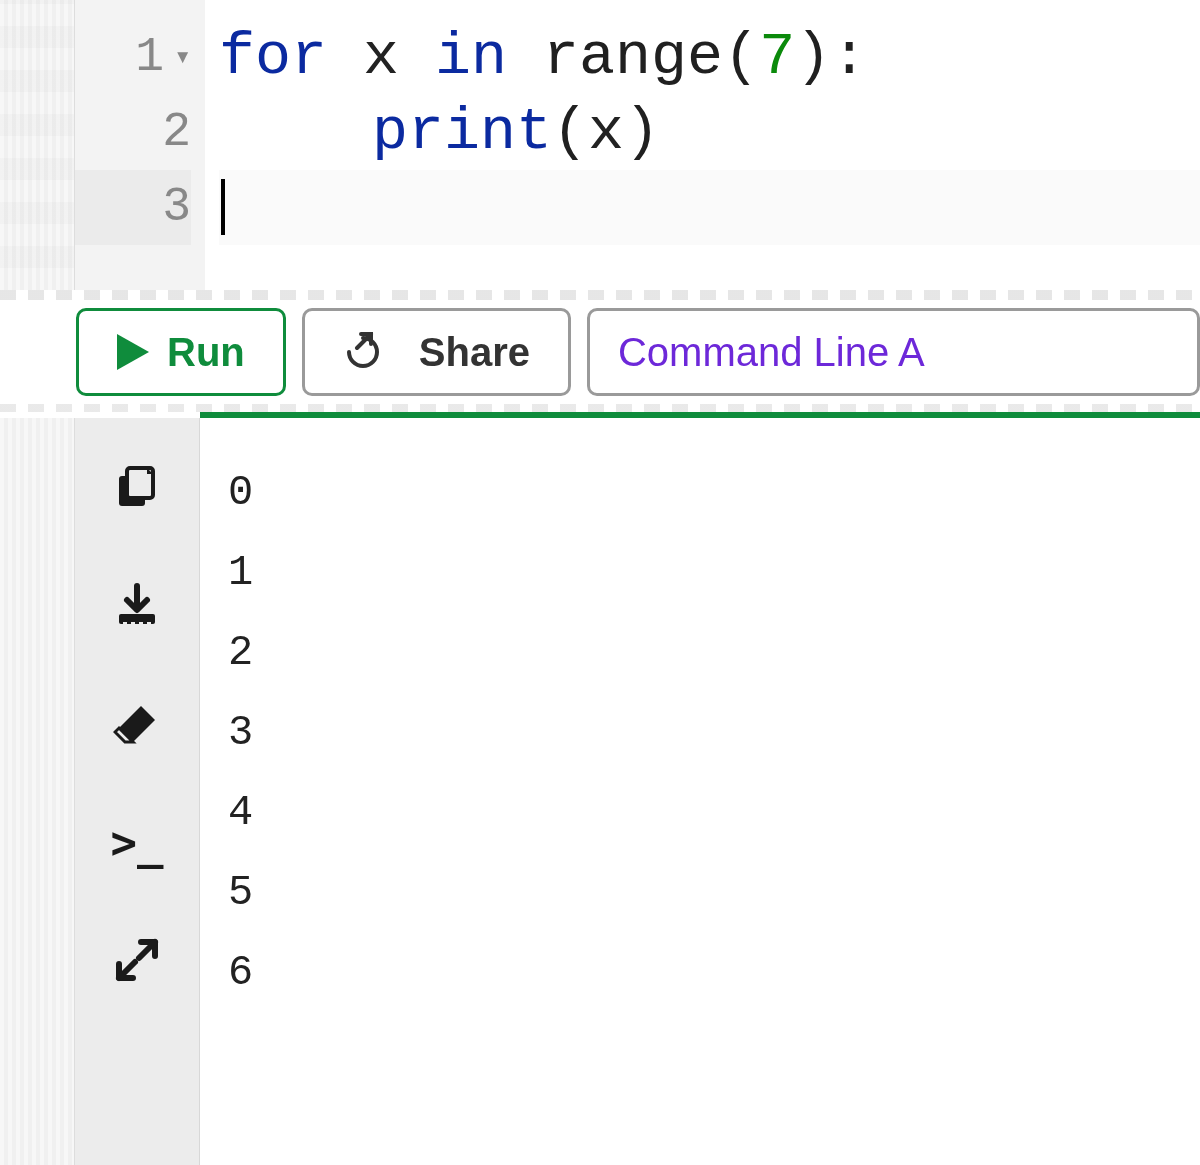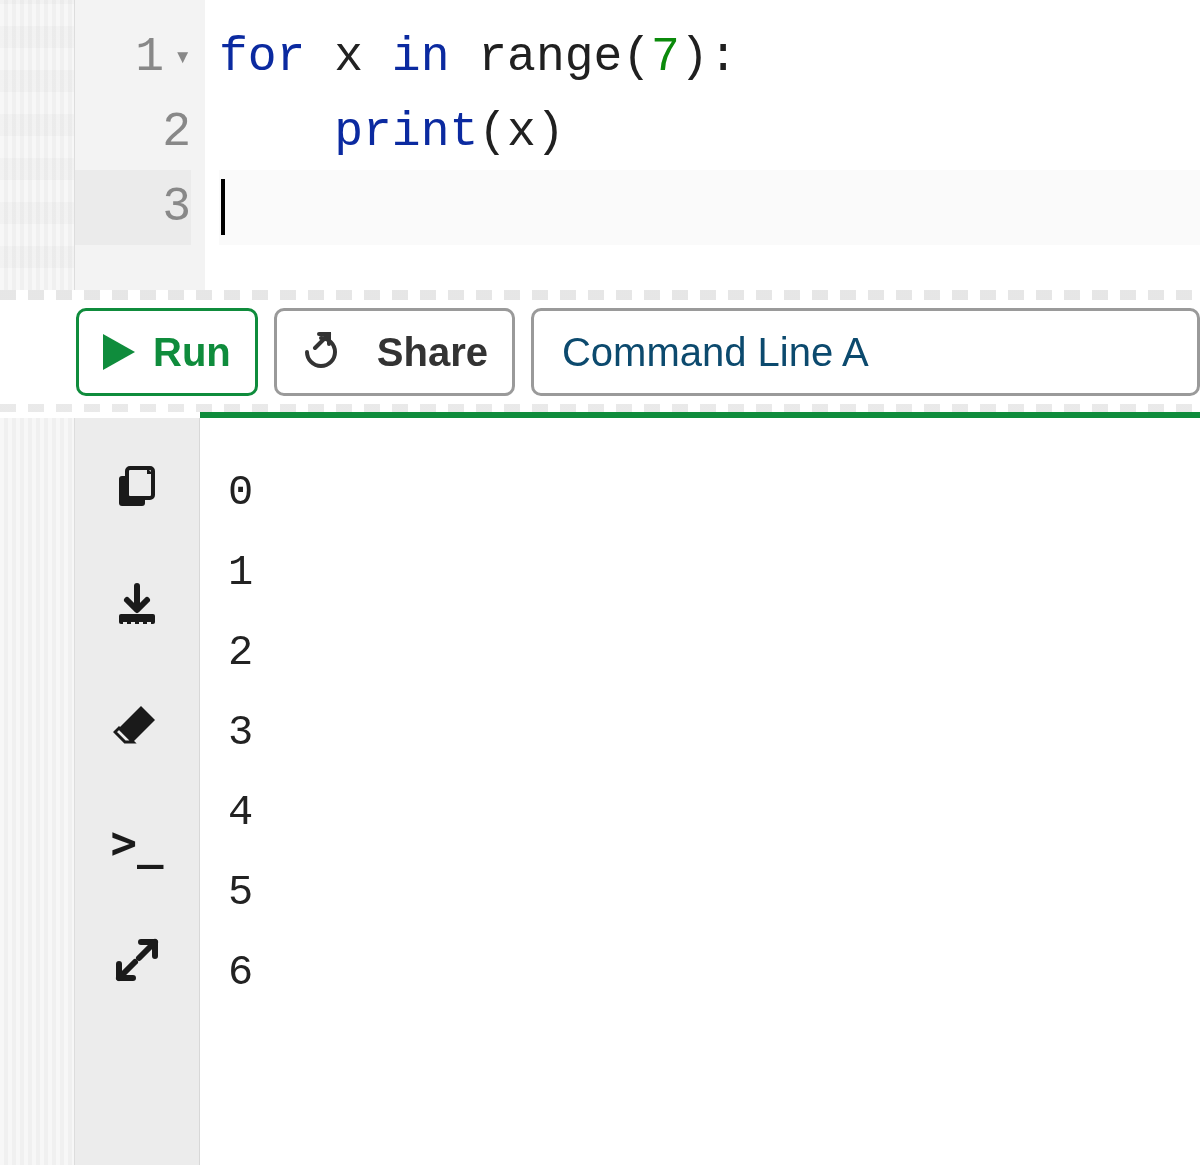--- a/index.html
+++ b/index.html
@@ -21,55 +21,55 @@
     font-family: "Consolas","Menlo","Courier New",monospace;
     font-size: 48px; color: #888; text-align: right;
     padding: 20px 14px 0 0;
   }
   .gutter-row { height: 75px; line-height: 75px; display:flex; justify-content:flex-end; align-items:center; gap:10px;}
   .gutter-row.active { background: rgba(0,0,0,0.03); }
   .fold-caret { font-size: 28px; color:#888; }
   .code {
     flex: 1; height: 100%;
     font-family: "Consolas","Menlo","Courier New",monospace;
-    font-size: 48px; color: #222;
+    font-size: 60px; color: #222;
     padding: 20px 0 0 14px; white-space: pre; position: relative;
   }
   .code-row { height: 75px; line-height: 75px; }
   .code-row.active { background: rgba(0,0,0,0.02); }
   .cursor {
     display:inline-block; width:4px; height:56px; background:#000;
     vertical-align: middle; margin-left: 2px;
   }
   .tok-kw   { color: #0b2aa0; }
   .tok-builtin { color: #202020; }
   .tok-num  { color: #0b8a0b; }
-  .tok-fn   { color: #0b2aa0; }
+  .tok-fn   { color: #0b2aa0; margin-left: 9px; }
   .tok-punc { color: #202020; }
 
   .editor-bottom-dashes {
     height: 10px;
     background: repeating-linear-gradient(90deg, #c8c8c8 0 16px, transparent 16px 28px);
     opacity: .45;
   }
 
   
   .button-bar {
     display:flex; gap:16px; align-items:stretch;
     padding: 8px 0 8px 76px; height: 104px; background:#fff;
   }
   .btn {
     display:flex; align-items:center; justify-content:center; gap:18px;
     font-size: 40px; font-weight: 600;
-    padding: 0 24px; border-radius: 10px; border:3px solid #9a9a9a;
+    padding: 0 38px; border-radius: 10px; border:3px solid #9a9a9a;
     background:#fff; color:#333; cursor:pointer; user-select:none;
   }
   .btn-run   { border-color:#0f8c3c; color:#0f8c3c; }
   .btn-share { color:#333;gap:36px; }
-  .btn-cmd   { font-weight:400; color:#0c4a6e; padding: 16px 28px; flex:1; justify-content:flex-start;}
+  .btn-cmd   { font-weight:400; color:#6d28d9; padding: 16px 28px; flex:1; justify-content:flex-start;}
   .btn svg { display:block; }
 
   .button-bottom-dashes {
     height: 8px;
     background: repeating-linear-gradient(90deg, #cfcfcf 0 16px, transparent 16px 28px);
     opacity:.45;
   }
   .green-rule {
     margin-left: 200px; height: 6px; background:#0f8c3c;
   }

